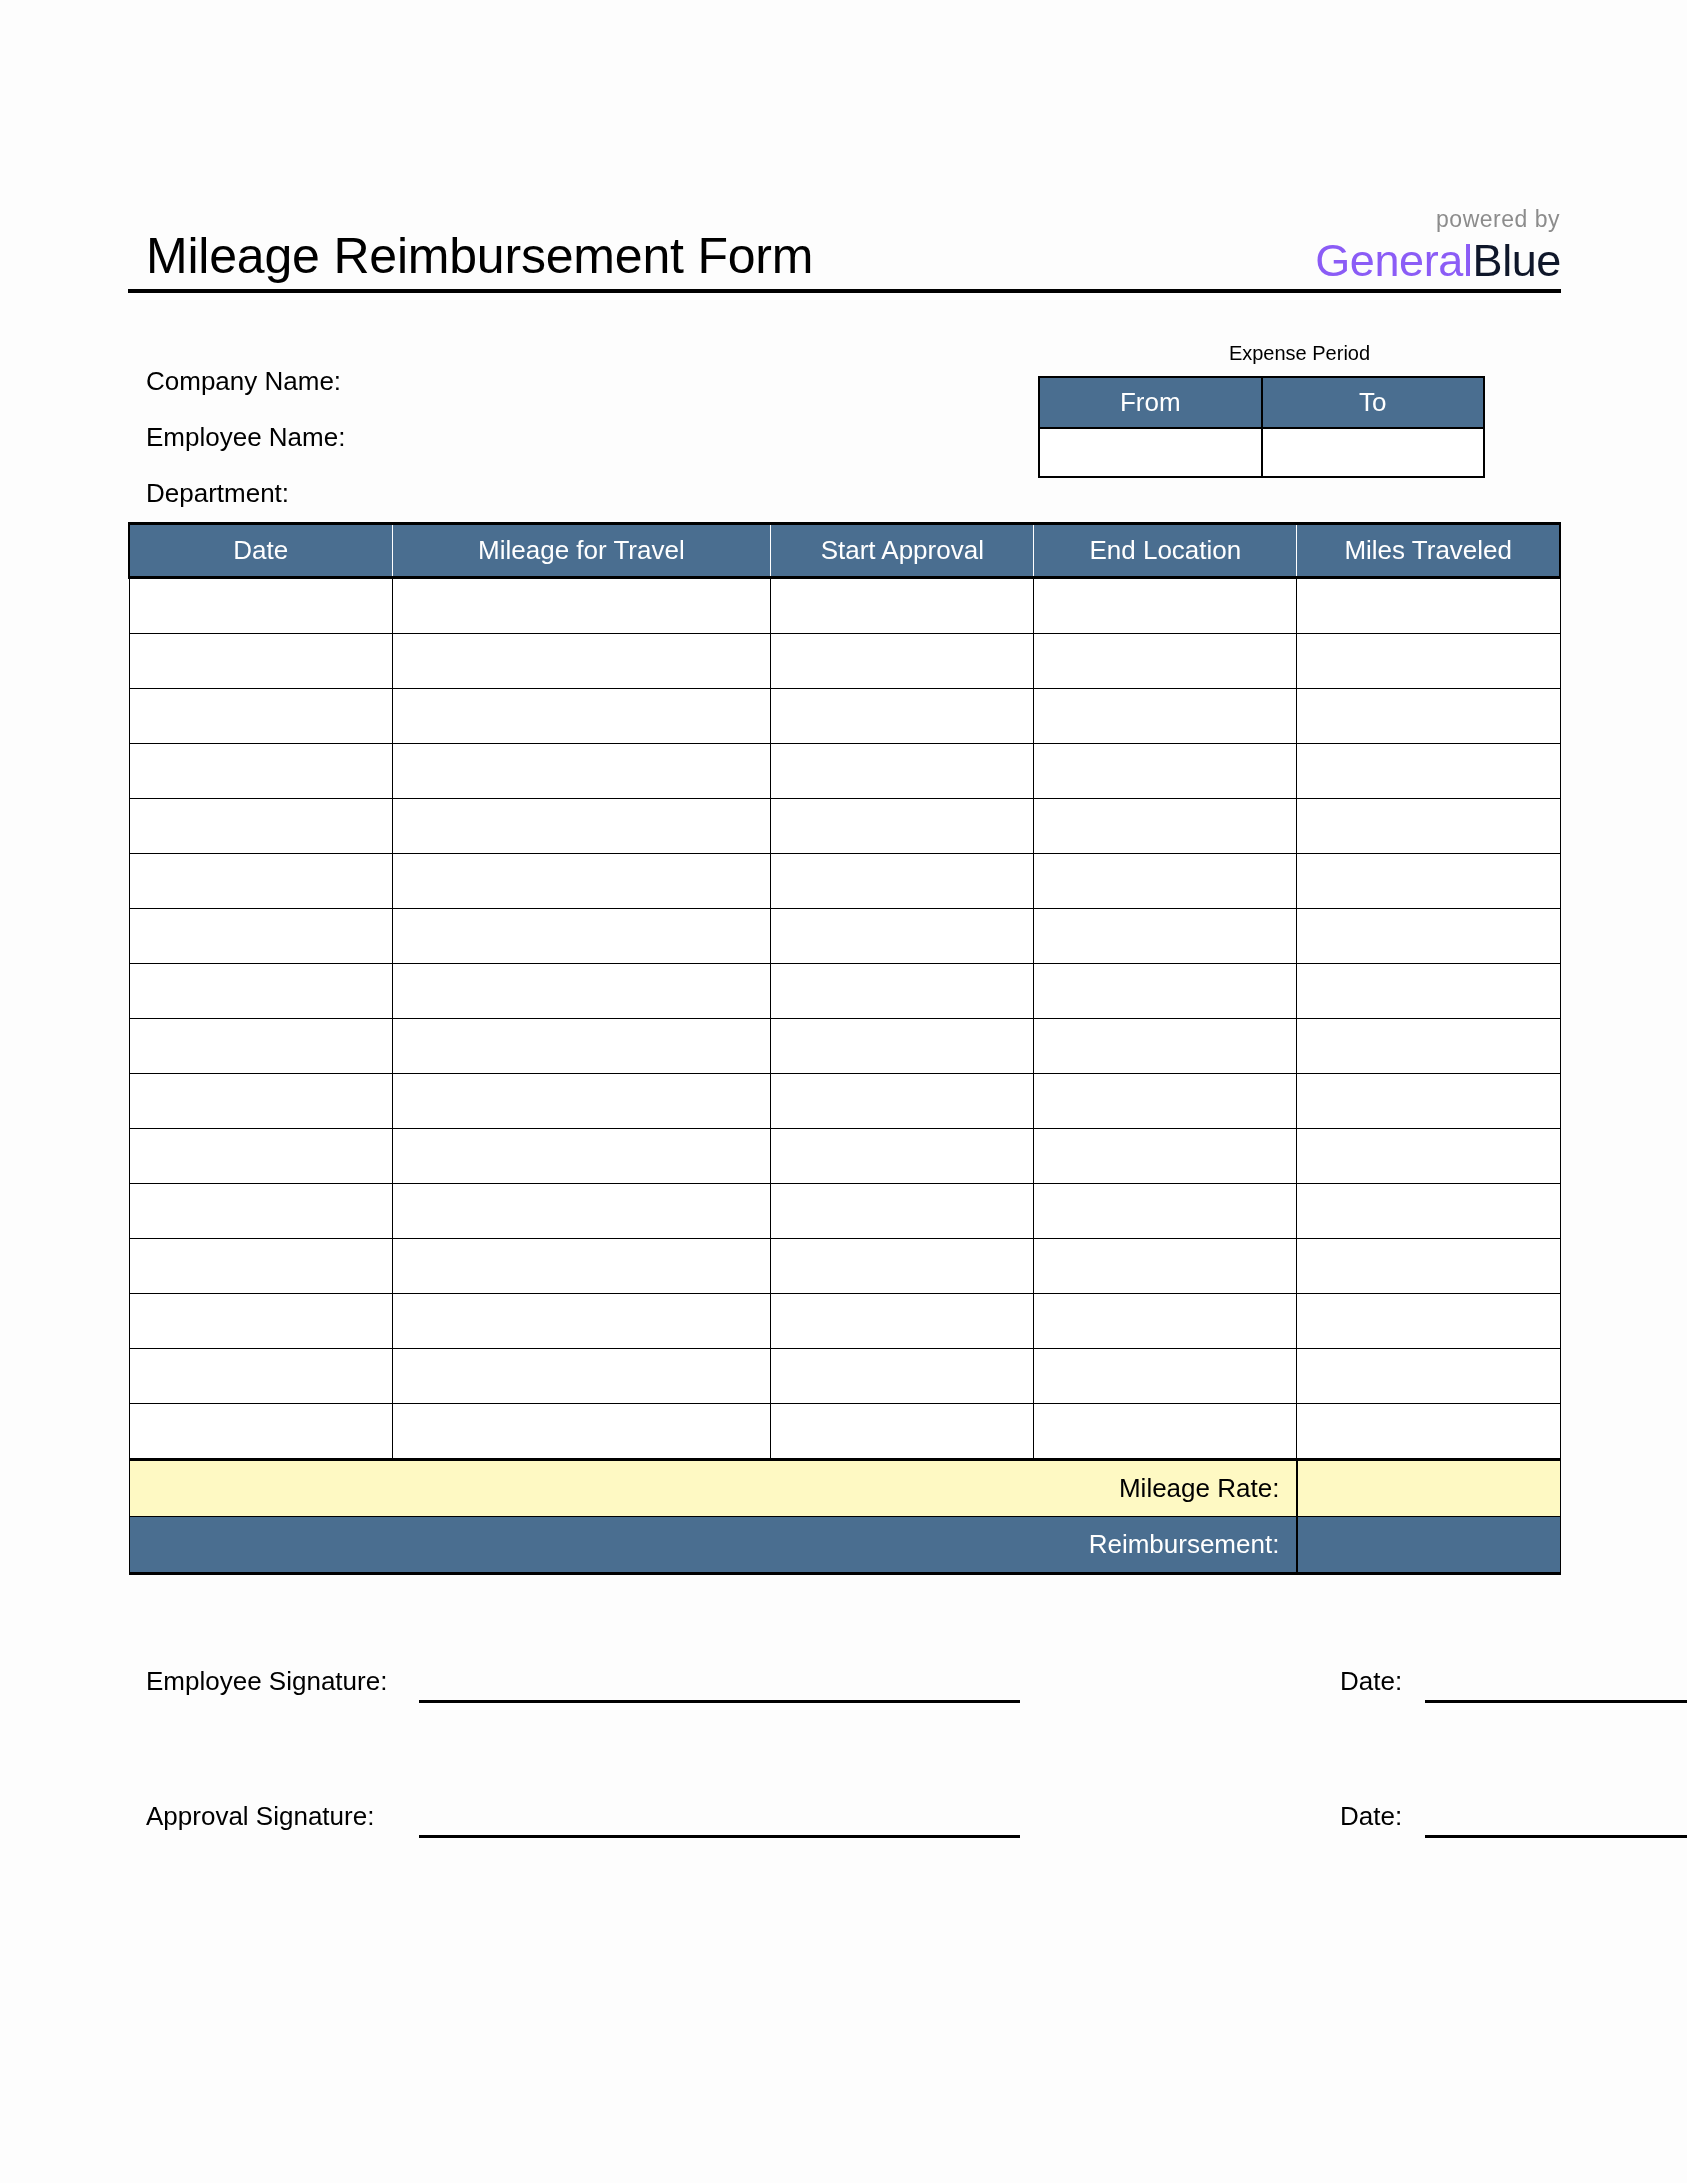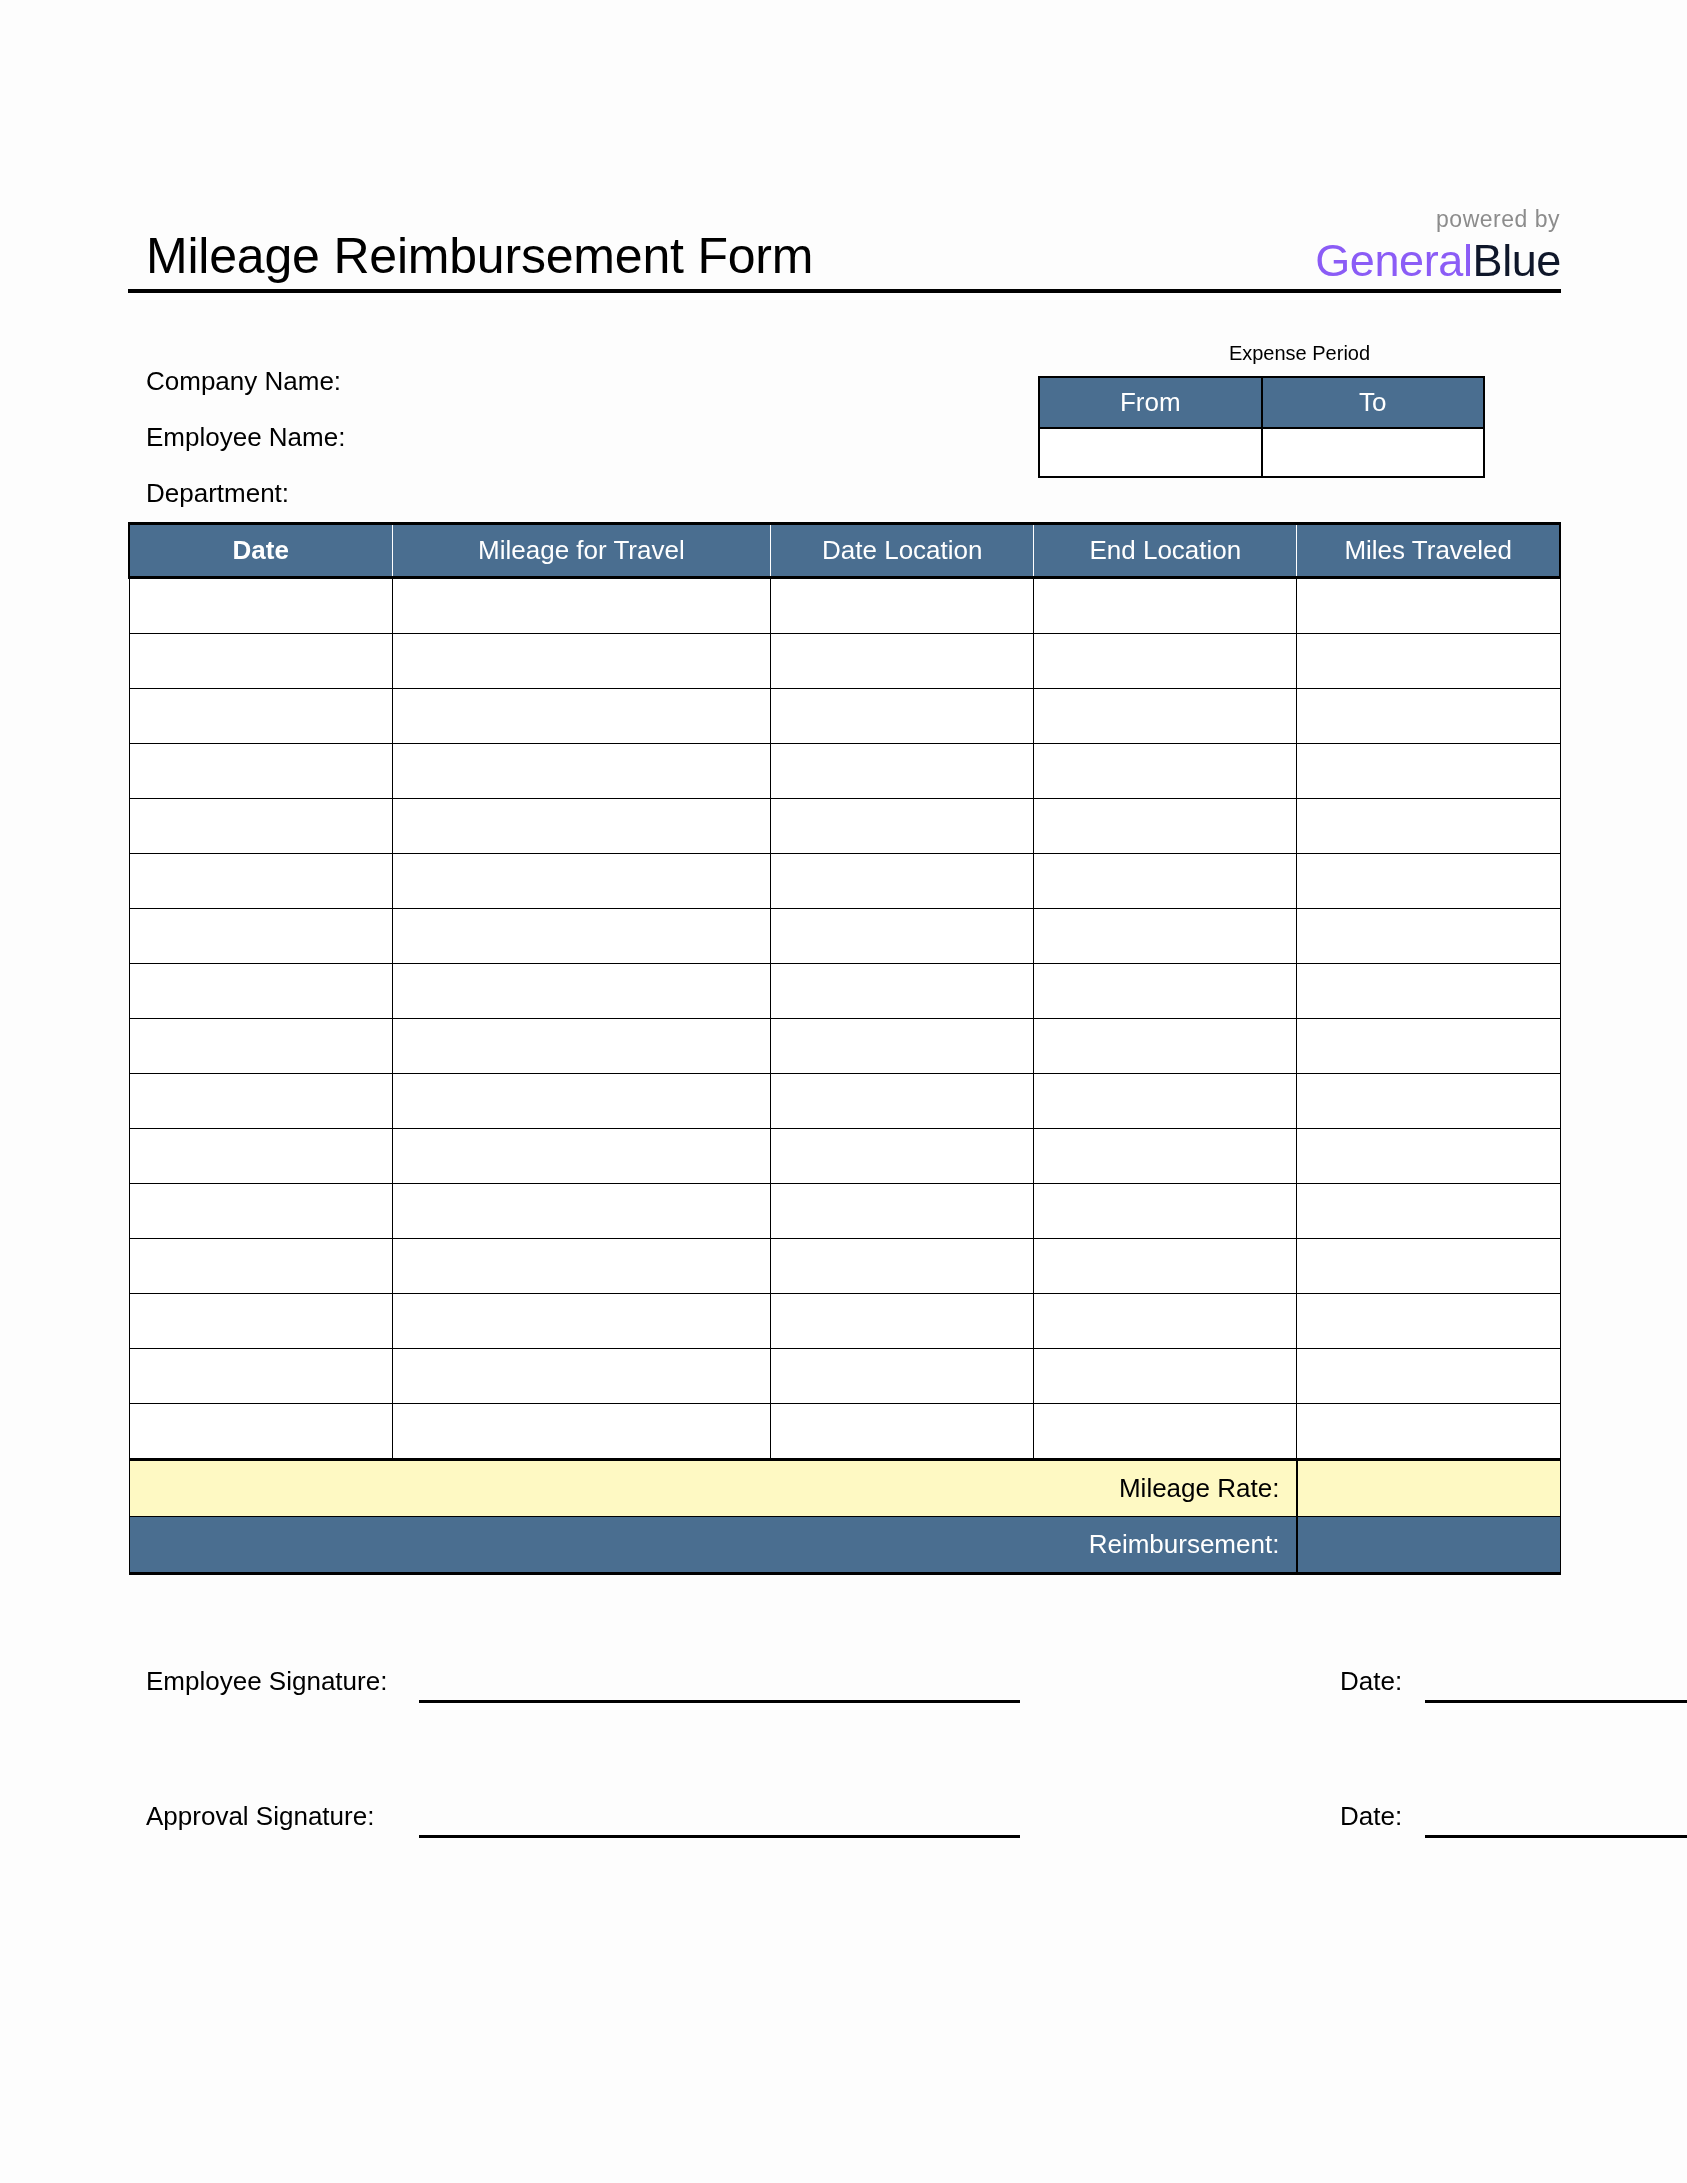--- a/index.html
+++ b/index.html
@@ -145,21 +145,21 @@
     font-size: 26px;
     font-weight: 400;
     text-align: center;
     height: 51px;
     padding: 0;
     border-top: 3.3px solid #000000;
     border-bottom: 3.3px solid #000000;
     border-left: 1.7px solid #ffffff;
     border-right: 1.7px solid #ffffff;
   }
-  table.mileage th:first-child { border-left: 2.5px solid #000000; font-weight: bold; }
+  table.mileage th:first-child { border-left: 2.5px solid #000000; }
   table.mileage th:last-child  { border-right: 2.5px solid #000000; }
 
   table.mileage td.cell {
     border: 1.7px solid #000000;
     height: 54px;
     padding: 0;
     background: #ffffff;
   }
 
   tr.last-data td.cell { border-bottom: 3.3px solid #000000; }
@@ -265,21 +265,21 @@
         <col style="width:157px">
         <col style="width:226px">
         <col style="width:157px">
         <col style="width:157px">
         <col style="width:157px">
       </colgroup>
       <thead>
         <tr>
           <th>Date</th>
           <th>Mileage for Travel</th>
-          <th>Date Location</th>
+          <th>Start Approval</th>
           <th>End Location</th>
           <th>Miles Traveled</th>
         </tr>
       </thead>
       <tbody id="mileage-body">
           <tr>
             <td class="cell"></td>
             <td class="cell"></td>
             <td class="cell"></td>
             <td class="cell"></td>

